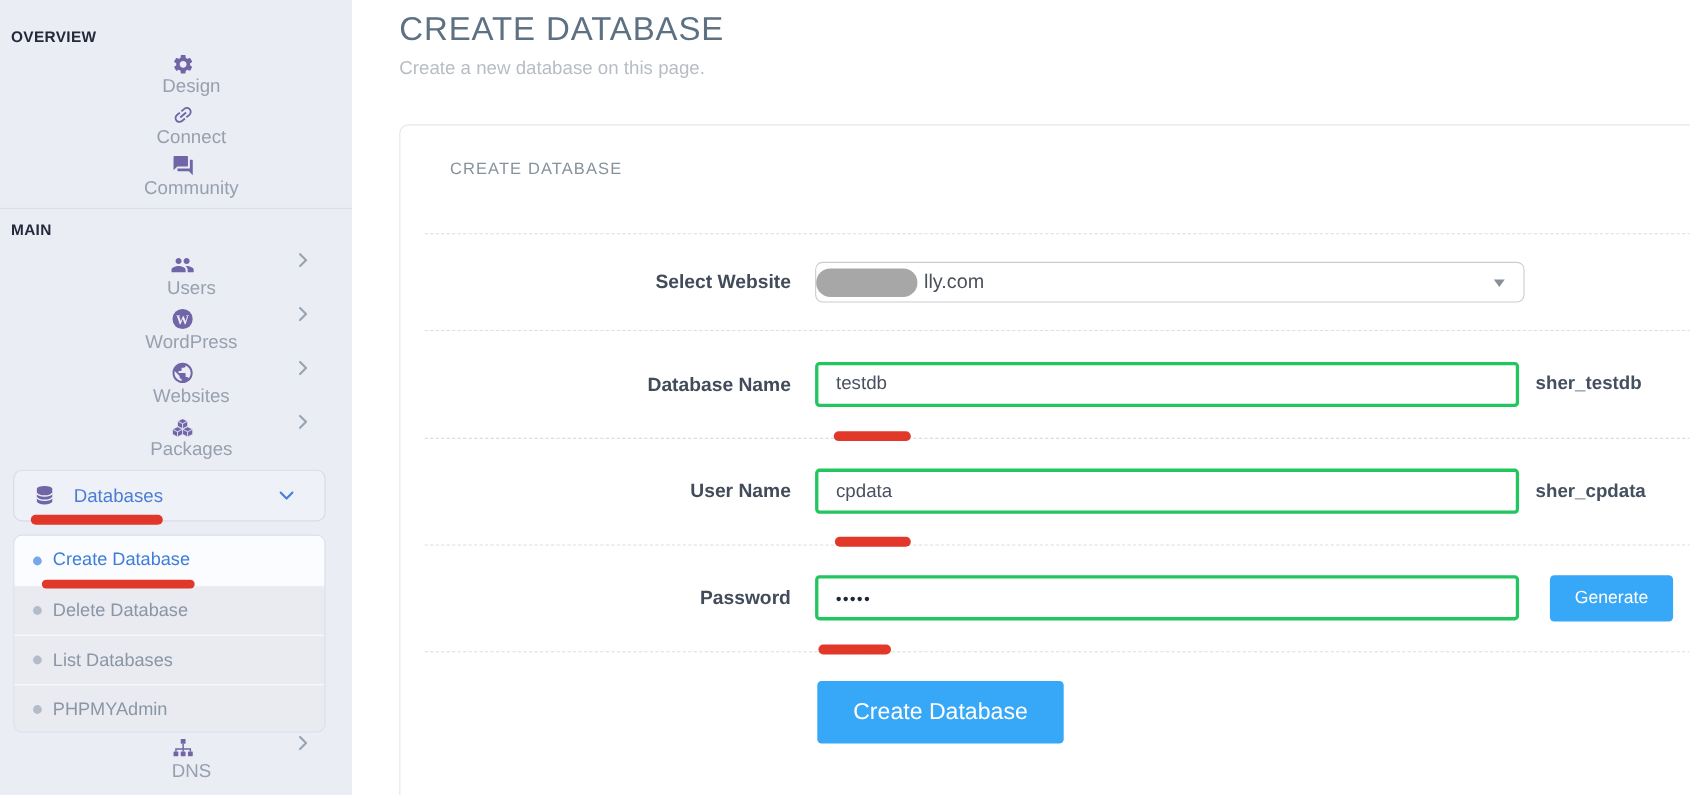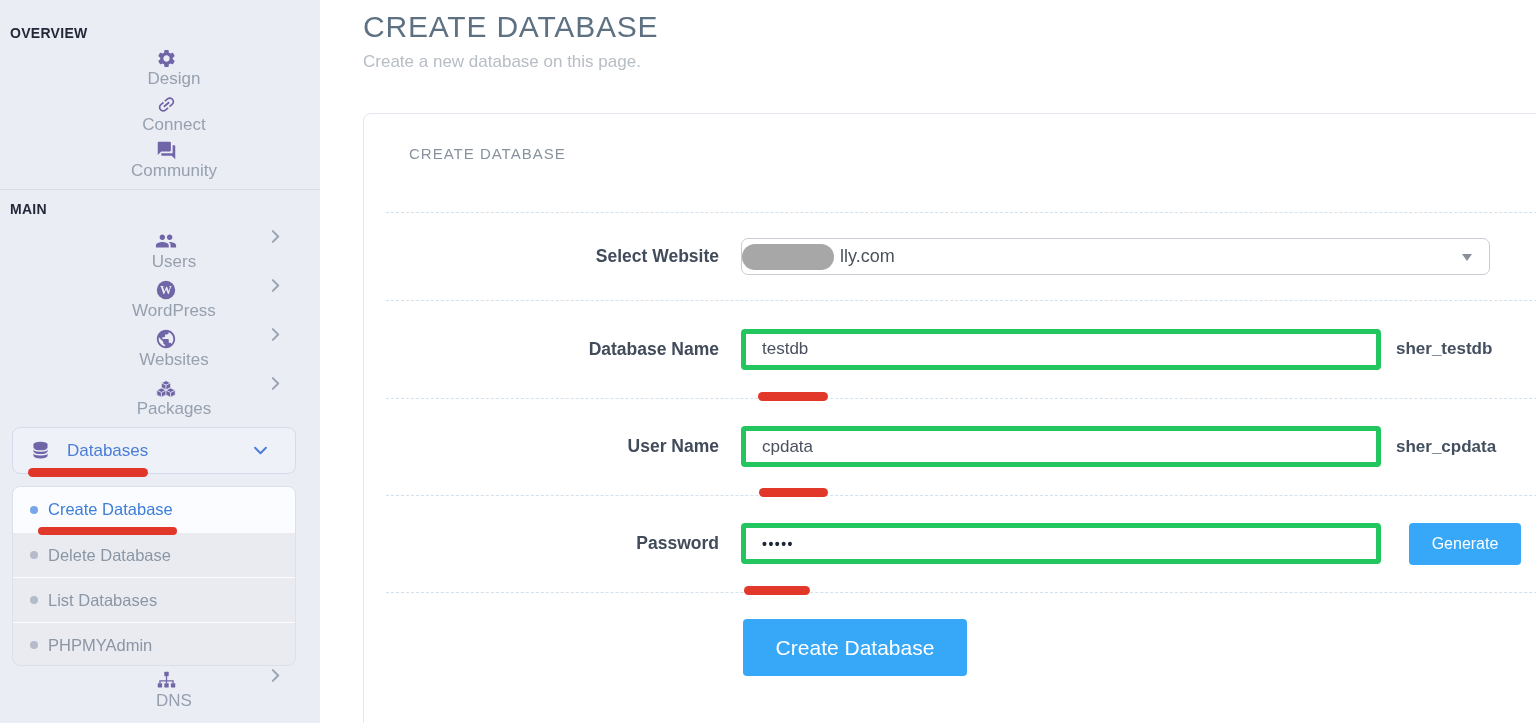--- a/index.html
+++ b/index.html
@@ -70,34 +70,34 @@
   }
   .card-label{
     position:absolute;left:45px;top:31px;font-size:15px;color:#87929e;letter-spacing:1px;
   }
   .sep{position:absolute;left:22px;right:0;height:0;border-top:1px dashed #d4e0ea;}
   .frow{position:absolute;left:22px;right:0;display:flex;align-items:center;}
   .flabel{width:333px;text-align:right;font-size:17.5px;font-weight:700;color:#414b5a;flex:none;}
   .ffield{margin-left:22px;position:relative;display:flex;align-items:center;}
 
   .selectbox{
-    position:relative;width:749px;height:37px;border:1px solid #c8cdd4;border-radius:7px;
+    position:relative;width:645px;height:37px;border:1px solid #c8cdd4;border-radius:7px;
     background:#fff;display:flex;align-items:center;box-sizing:border-box;cursor:pointer;
   }
   .redact-pill{
     position:absolute;left:0;top:5px;width:92px;height:26px;border-radius:13px;background:#a7a7a7;
   }
   .select-value{margin-left:98px;font-size:18px;color:#4c525c;}
   .caret{
     position:absolute;right:17px;top:15px;width:0;height:0;
     border-left:5.5px solid transparent;border-right:5.5px solid transparent;border-top:7px solid #8a9097;
   }
 
   .tinput{
-    width:640px;height:41px;box-sizing:border-box;border:5px solid #22c55e;border-radius:4px;
+    width:640px;height:41px;box-sizing:border-box;border:3px solid #22c55e;border-radius:4px;
     padding:0 14px 0 16px;font-size:17px;color:#4a5060;background:#fff;outline:none;
     font-family:"Liberation Sans","DejaVu Sans",sans-serif;
   }
   .tinput.password{font-size:14px;font-weight:700;letter-spacing:1.5px;color:#1e2736;}
   .suffix{margin-left:15px;font-size:17px;font-weight:700;color:#44505f;white-space:nowrap;text-align:right;}
 
   .btn{
     background:#37a7f8;color:#fff;border:none;border-radius:4px;cursor:pointer;
     font-family:"Liberation Sans","DejaVu Sans",sans-serif;
   }

